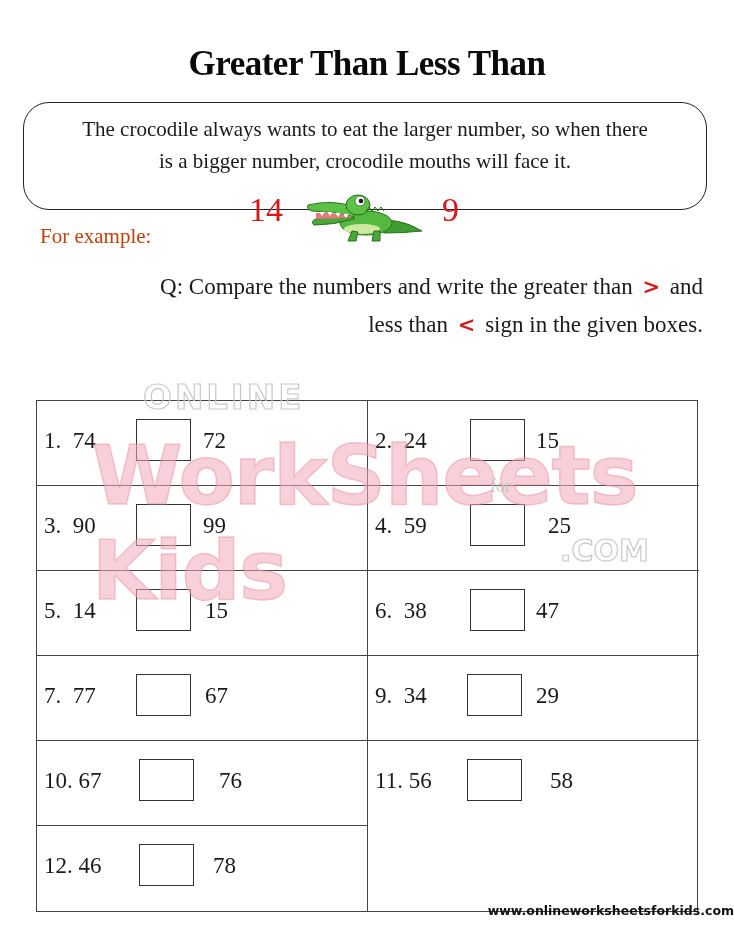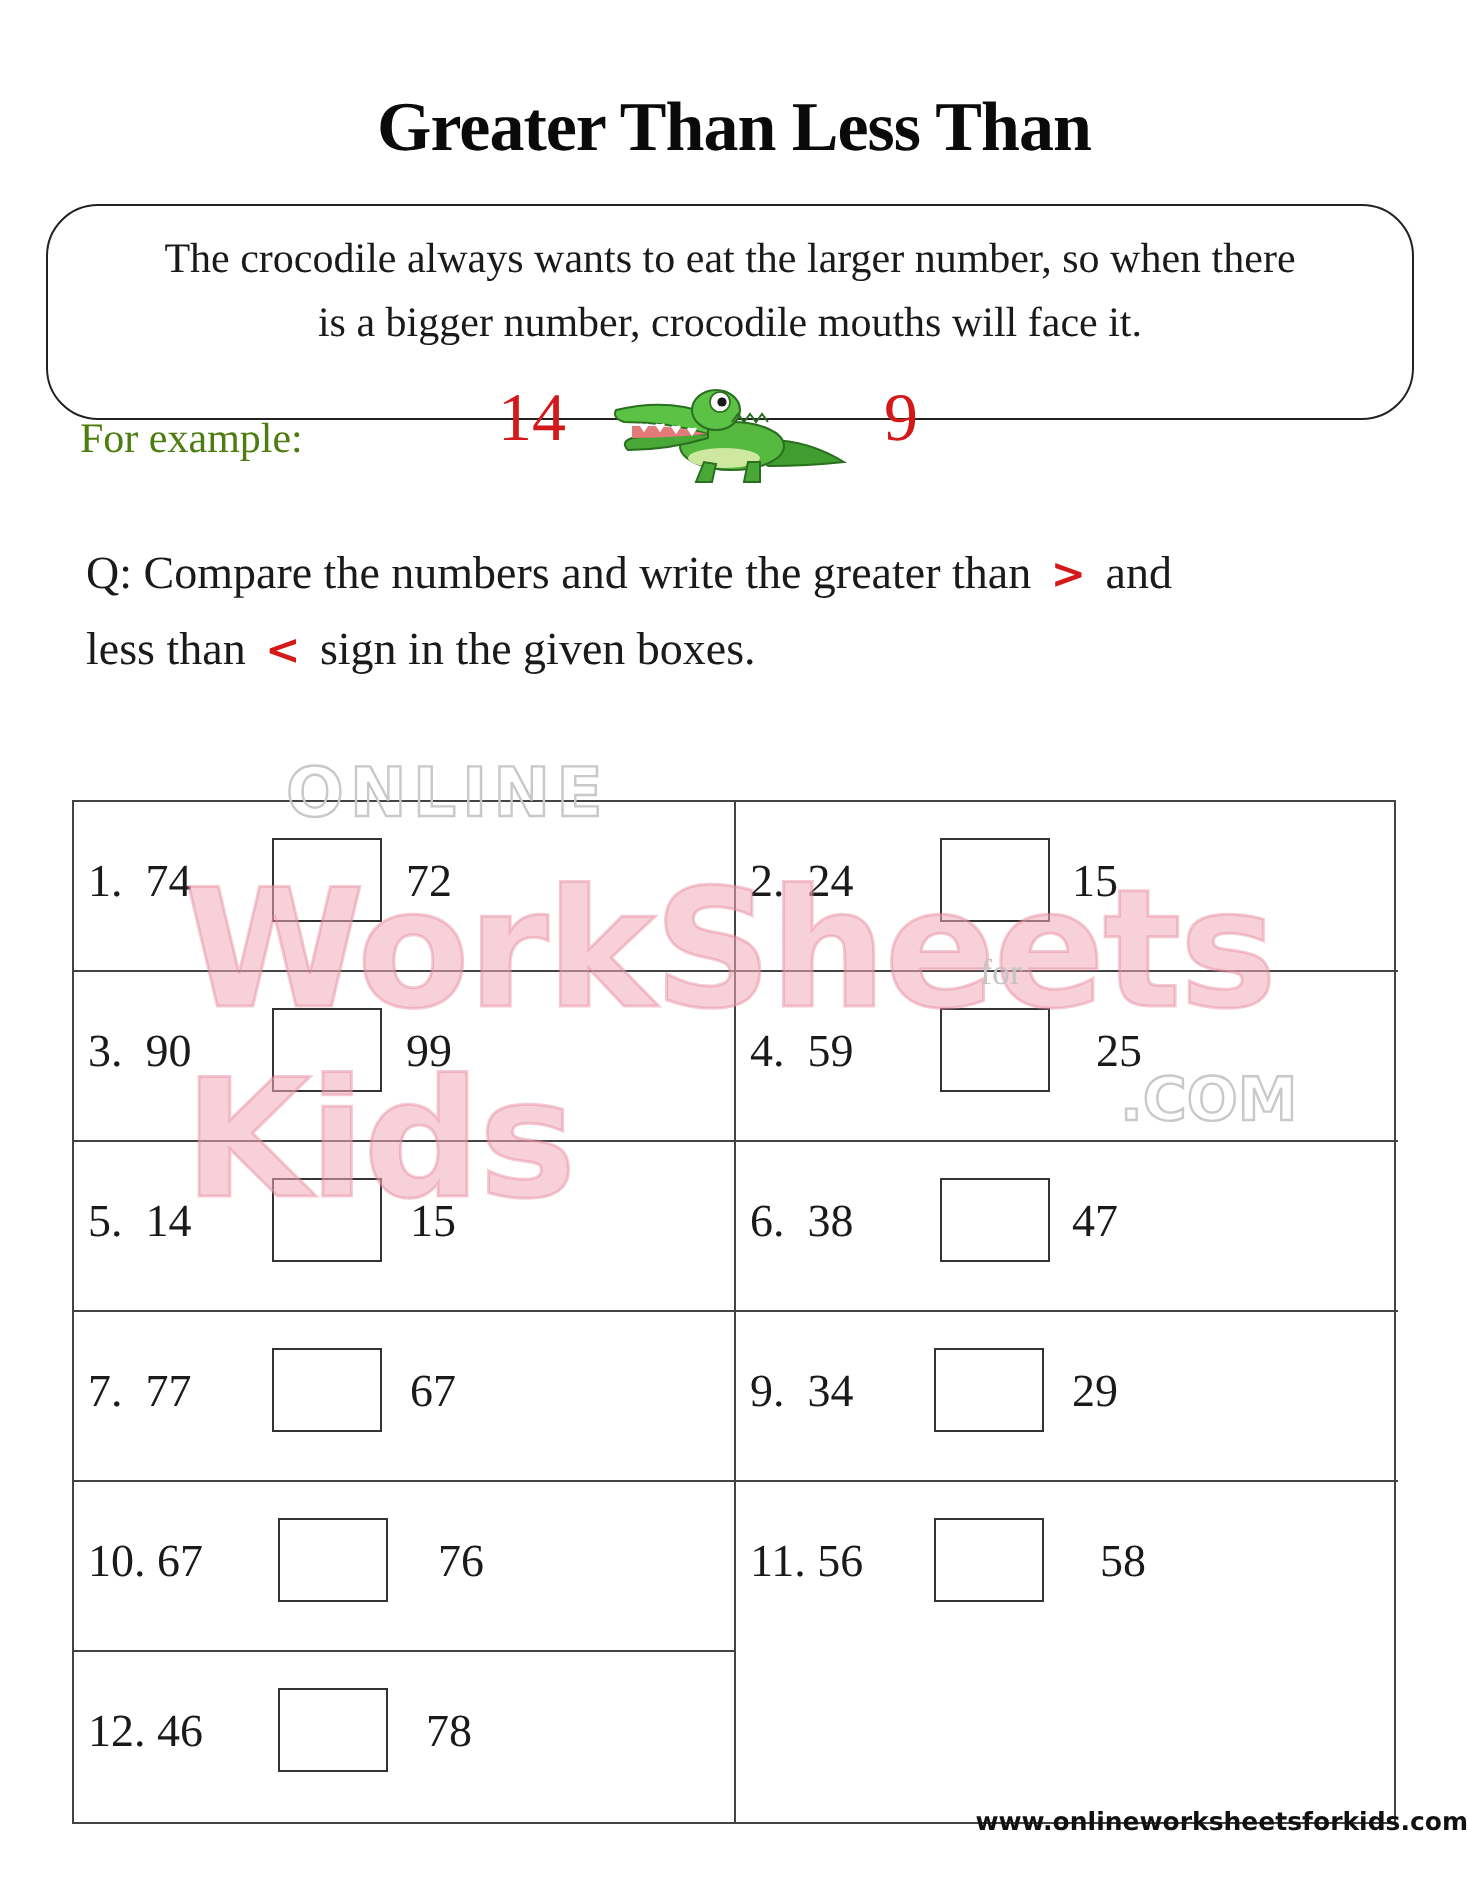--- a/index.html
+++ b/index.html
@@ -41,23 +41,23 @@
       width: 100%;
       text-align: center;
       font-size: 21px;
       color: #1a1a1a;
     }
     .info-line.l1 { top: 14px; }
     .info-line.l2 { top: 46px; }
     .example-label {
       position: absolute;
       left: 16px;
-      top: 104px;
+      top: 121px;
       font-size: 21px;
-      color: #4d7c0f;
+      color: #c2410c;
     }
     .ex-num {
       position: absolute;
       font-size: 34px;
       color: #d31919;
     }
     .ex-num.a { left: 225px; top: 88px; }
     .ex-num.b { left: 418px; top: 88px; }
     .croc {
       position: absolute;
@@ -67,20 +67,21 @@
       height: 62px;
     }
     .question {
       position: absolute;
       left: 43px;
       top: 268px;
       width: 660px;
       font-size: 23px;
       line-height: 38px;
       color: #1a1a1a;
+      text-align: right;
     }
     .sym {
       color: #d31919;
       font-family: "DejaVu Sans", sans-serif;
       font-weight: bold;
       font-size: 21px;
       padding: 0 4px;
     }
     .grid {
       position: absolute;

